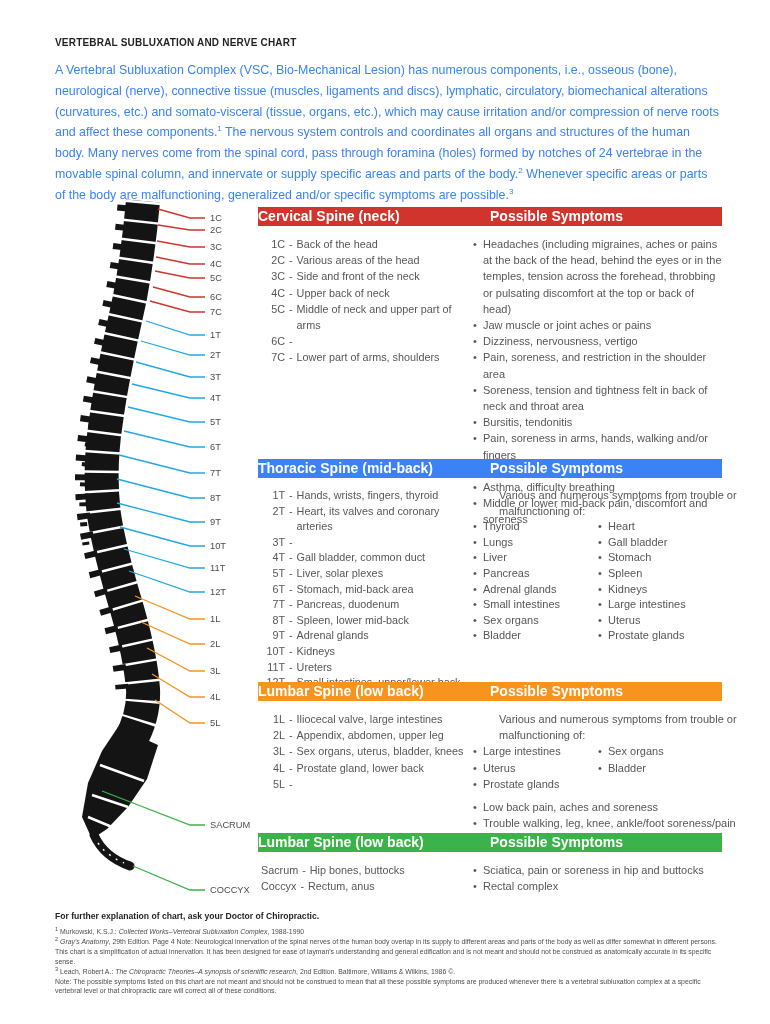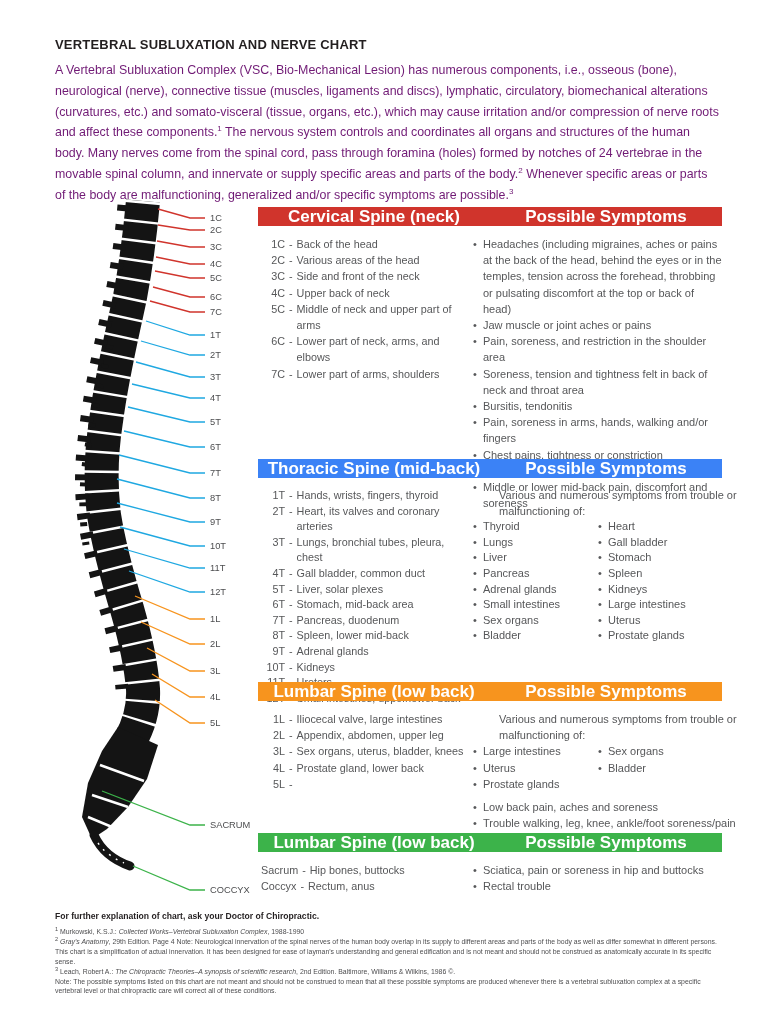--- a/index.html
+++ b/index.html
@@ -3,37 +3,37 @@
 <meta charset="utf-8">
 <style>
   html,body{margin:0;padding:0;}
   body{
     width:770px;height:1024px;background:#ffffff;position:relative;
     font-family:"Liberation Sans", sans-serif;color:#4d4d4f;
     -webkit-font-smoothing:antialiased;overflow:hidden;
   }
   .page-title{
     position:absolute;left:55px;top:37px;margin:0;
-    font-size:13px;font-weight:bold;color:#231f20;letter-spacing:.2px;
+    font-size:10px;font-weight:bold;color:#231f20;letter-spacing:.2px;
   }
   .intro{
     position:absolute;left:55px;top:60px;width:666px;margin:0;
-    font-size:12.4px;line-height:20.8px;color:#701a75;
+    font-size:12.4px;line-height:20.8px;color:#3b82f6;
   }
   .intro sup{font-size:8px;line-height:0;}
   
   .spine-wrap{position:absolute;left:40px;top:195px;width:216px;height:715px;}
   .spine-label{font-size:9.3px;fill:#4c4d4f;}
   
   .chart-section{position:absolute;left:258px;width:464px;}
   .sec-0{top:207px;}
   .sec-1{top:459px;}
   .sec-2{top:682px;}
   .sec-3{top:833px;}
-  .sec-header{display:flex;height:19px;color:#ffffff;font-weight:bold;font-size:17px;line-height:19px;text-align:center;}
+  .sec-header{display:flex;height:19px;color:#ffffff;font-weight:bold;font-size:14px;line-height:19px;text-align:left;}
   .sec-header div{flex:1;}
   .sec-body{display:flex;padding-top:10px;}
   .sec-items{width:212px;box-sizing:border-box;padding-left:3px;flex:none;}
   .item-row{display:flex;font-size:10.8px;line-height:16.2px;color:#565759;}
   .sec-1 .item-row{line-height:15.6px;}
   .item-row .lbl{width:24px;text-align:right;flex:none;white-space:nowrap;}
   .item-row .sep{padding:0 4px;flex:none;}
   .item-row .txt{flex:1;}
   .chart-section.wide-label .item-row .lbl{width:auto;text-align:left;}
   .sec-symptoms{flex:1;font-size:11px;line-height:16.2px;color:#565759;padding-left:2px;}
@@ -161,32 +161,32 @@
           <span class="txt">Upper back of neck</span>
         </div>
         <div class="item-row">
           <span class="lbl">5C</span>
           <span class="sep">-</span>
           <span class="txt">Middle of neck and upper part of arms</span>
         </div>
         <div class="item-row">
           <span class="lbl">6C</span>
           <span class="sep">-</span>
-          <span class="txt">Lower part of neck, arms, and elbows</span>
         </div>
         <div class="item-row">
           <span class="lbl">7C</span>
           <span class="sep">-</span>
           <span class="txt">Lower part of arms, shoulders</span>
         </div>
       </div>
     <div class="sec-symptoms">
         <ul class="bullets">
           <li>Headaches (including migraines, aches or pains at the back of the head, behind the eyes or in the temples, tension across the forehead, throbbing or pulsating discomfort at the top or back of head)</li>
           <li>Jaw muscle or joint aches or pains</li>
+          <li>Dizziness, nervousness, vertigo</li>
           <li>Pain, soreness, and restriction in the shoulder area</li>
           <li>Soreness, tension and tightness felt in back of neck and throat area</li>
           <li>Bursitis, tendonitis</li>
           <li>Pain, soreness in arms, hands, walking and/or fingers</li>
           <li>Chest pains, tightness or constriction</li>
           <li>Asthma, difficulty breathing</li>
           <li>Middle or lower mid-back pain, discomfort and soreness</li>
         </ul>
       </div>
   </div>
@@ -205,21 +205,20 @@
           <span class="txt">Hands, wrists, fingers, thyroid</span>
         </div>
         <div class="item-row">
           <span class="lbl">2T</span>
           <span class="sep">-</span>
           <span class="txt">Heart, its valves and coronary arteries</span>
         </div>
         <div class="item-row">
           <span class="lbl">3T</span>
           <span class="sep">-</span>
-          <span class="txt">Lungs, bronchial tubes, pleura, chest</span>
         </div>
         <div class="item-row">
           <span class="lbl">4T</span>
           <span class="sep">-</span>
           <span class="txt">Gall bladder, common duct</span>
         </div>
         <div class="item-row">
           <span class="lbl">5T</span>
           <span class="sep">-</span>
           <span class="txt">Liver, solar plexes</span>
@@ -355,21 +354,21 @@
         </div>
         <div class="item-row">
           <span class="lbl">Coccyx</span>
           <span class="sep">-</span>
           <span class="txt">Rectum, anus</span>
         </div>
       </div>
     <div class="sec-symptoms">
         <ul class="bullets">
           <li>Sciatica, pain or soreness in hip and buttocks</li>
-          <li>Rectal trouble</li>
+          <li>Rectal complex</li>
         </ul>
       </div>
   </div>
 </section>
 
 <div class="ask-line">For further explanation of chart, ask your Doctor of Chiropractic.</div>
 <div class="footnotes">
     <div class="fn"><sup>1</sup> <span>Murkowski, K.S.J.: </span><span class="it">Collected Works–Vertebral Subluxation Complex</span><span>, 1988-1990</span></div>
     <div class="fn"><sup>2</sup> <span class="it">Gray's Anatomy</span><span>, 29th Edition. Page 4 Note: Neurological innervation of the spinal nerves of the human body overlap in its supply to different areas and parts of the body as well as differ somewhat in different persons. This chart is a simplification of actual innervation. It has been designed for ease of layman's understanding and general edification and is not meant and should not be construed as anatomically accurate in its specific sense.</span></div>
     <div class="fn"><sup>3</sup> <span>Leach, Robert A.: </span><span class="it">The Chiropractic Theories–A synopsis of scientific research</span><span>, 2nd Edition. Baltimore, Williams &amp; Wilkins, 1986 ©.</span></div>

